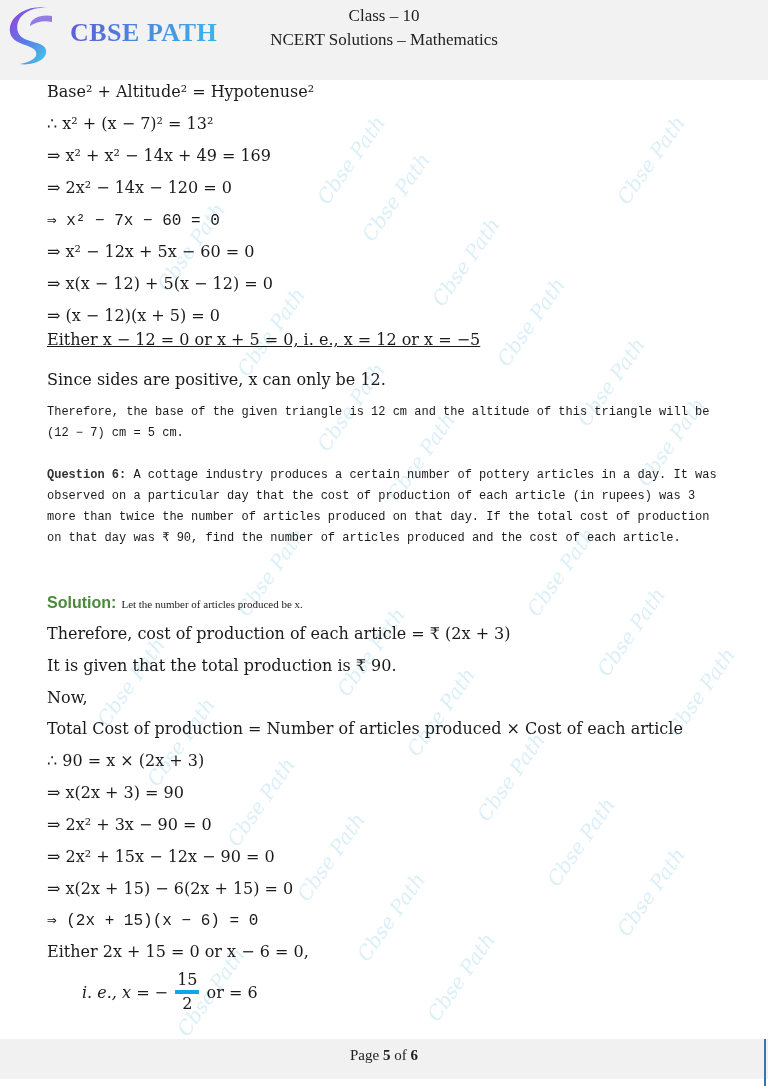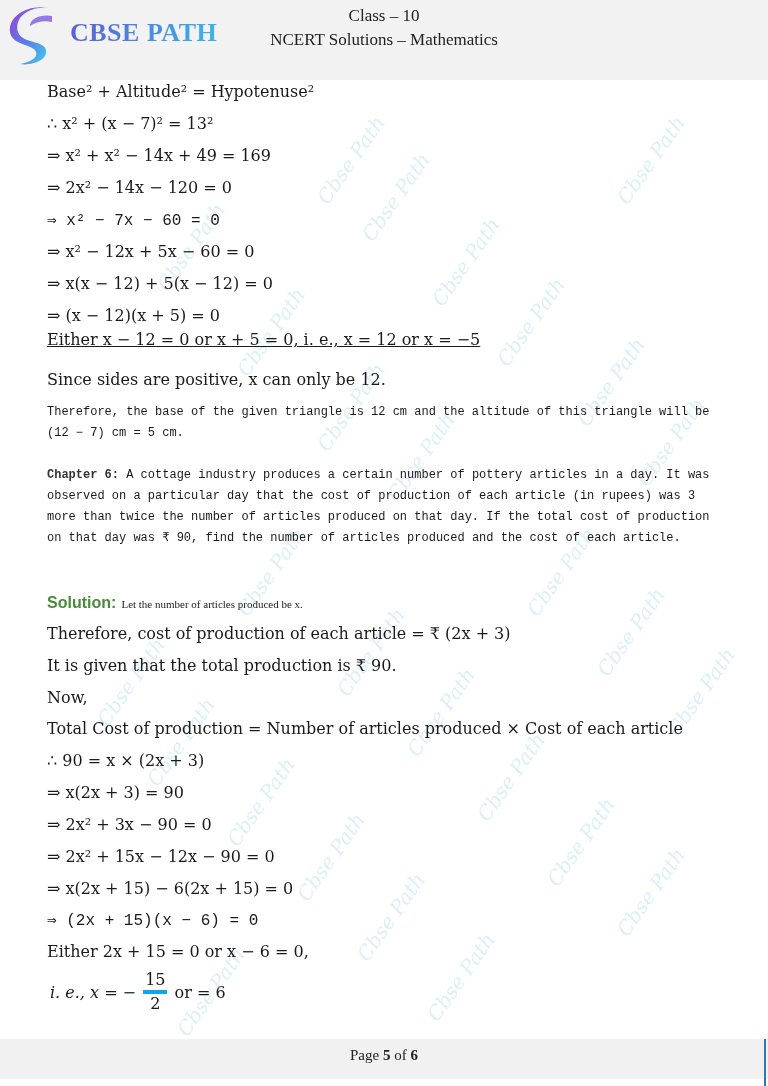--- a/index.html
+++ b/index.html
@@ -113,41 +113,41 @@
   <div class="line" style="left:47px;top:210px;font-family:Liberation Mono, monospace;">⇒ x² − 7x − 60 = 0</div>
   <div class="line" style="left:47px;top:242px;">⇒ x² − 12x + 5x − 60 = 0</div>
   <div class="line" style="left:47px;top:274px;">⇒ x(x − 12) + 5(x − 12) = 0</div>
   <div class="line" style="left:47px;top:306px;">⇒ (x − 12)(x + 5) = 0</div>
   <div class="line" style="left:47px;top:330px;text-decoration:underline;">Either x − 12 = 0 or x + 5 = 0, i. e., x = 12 or x = −5</div>
   <div class="line" style="left:47px;top:370px;">Since sides are positive, x can only be 12.</div>
   <div class="para" style="left:47px;top:402px;width:680px;">Therefore, the base of the given triangle is 12 cm and the altitude of this triangle will be (12 − 7) cm = 5 cm.</div>
 </div>
 
 <div class="para" style="left:47px;top:465px;width:680px;">
-  <span class="q-label">Chapter 6:</span>
+  <span class="q-label">Question 6:</span>
   <span>A cottage industry produces a certain number of pottery articles in a day. It was observed on a particular day that the cost of production of each article (in rupees) was 3 more than twice the number of articles produced on that day. If the total cost of production on that day was ₹ 90, find the number of articles produced and the cost of each article.</span>
 </div>
 
 <div class="line" style="left:47px;top:593px;">
   <span class="sol-label">Solution:</span>
   <span style="font-family:'Liberation Serif',serif;font-size:11px;">Let the number of articles produced be x.</span>
 </div>
 <div class="line" style="left:47px;top:624px;">Therefore, cost of production of each article = ₹ (2x + 3)</div>
 <div class="line" style="left:47px;top:656px;">It is given that the total production is ₹ 90.</div>
 <div class="line" style="left:47px;top:688px;">Now,</div>
 <div class="line" style="left:47px;top:719px;">Total Cost of production = Number of articles produced × Cost of each article</div>
 <div class="line" style="left:47px;top:751px;">∴ 90 = x × (2x + 3)</div>
 <div class="line" style="left:47px;top:783px;">⇒ x(2x + 3) = 90</div>
 <div class="line" style="left:47px;top:815px;">⇒ 2x² + 3x − 90 = 0</div>
 <div class="line" style="left:47px;top:847px;">⇒ 2x² + 15x − 12x − 90 = 0</div>
 <div class="line" style="left:47px;top:879px;">⇒ x(2x + 15) − 6(2x + 15) = 0</div>
 <div class="line" style="left:47px;top:910px;font-family:Liberation Mono, monospace;">⇒ (2x + 15)(x − 6) = 0</div>
 <div class="line" style="left:47px;top:942px;">Either 2x + 15 = 0 or x − 6 = 0,</div>
 <div class="line" style="left:50px;top:970px;">
-  <span class="i" style="vertical-align:middle;">i. e., x = −</span>
+  <span class="i" style="vertical-align:middle;margin-left:32px;">i. e., x = −</span>
   <span class="frac">
     <span class="num">15</span>
     <span class="den">2</span>
   </span>
   <span style="vertical-align:middle;">or = 6</span>
 </div>
 
 <div class="footer">
   <div class="footer-text">
     <span>Page</span>

